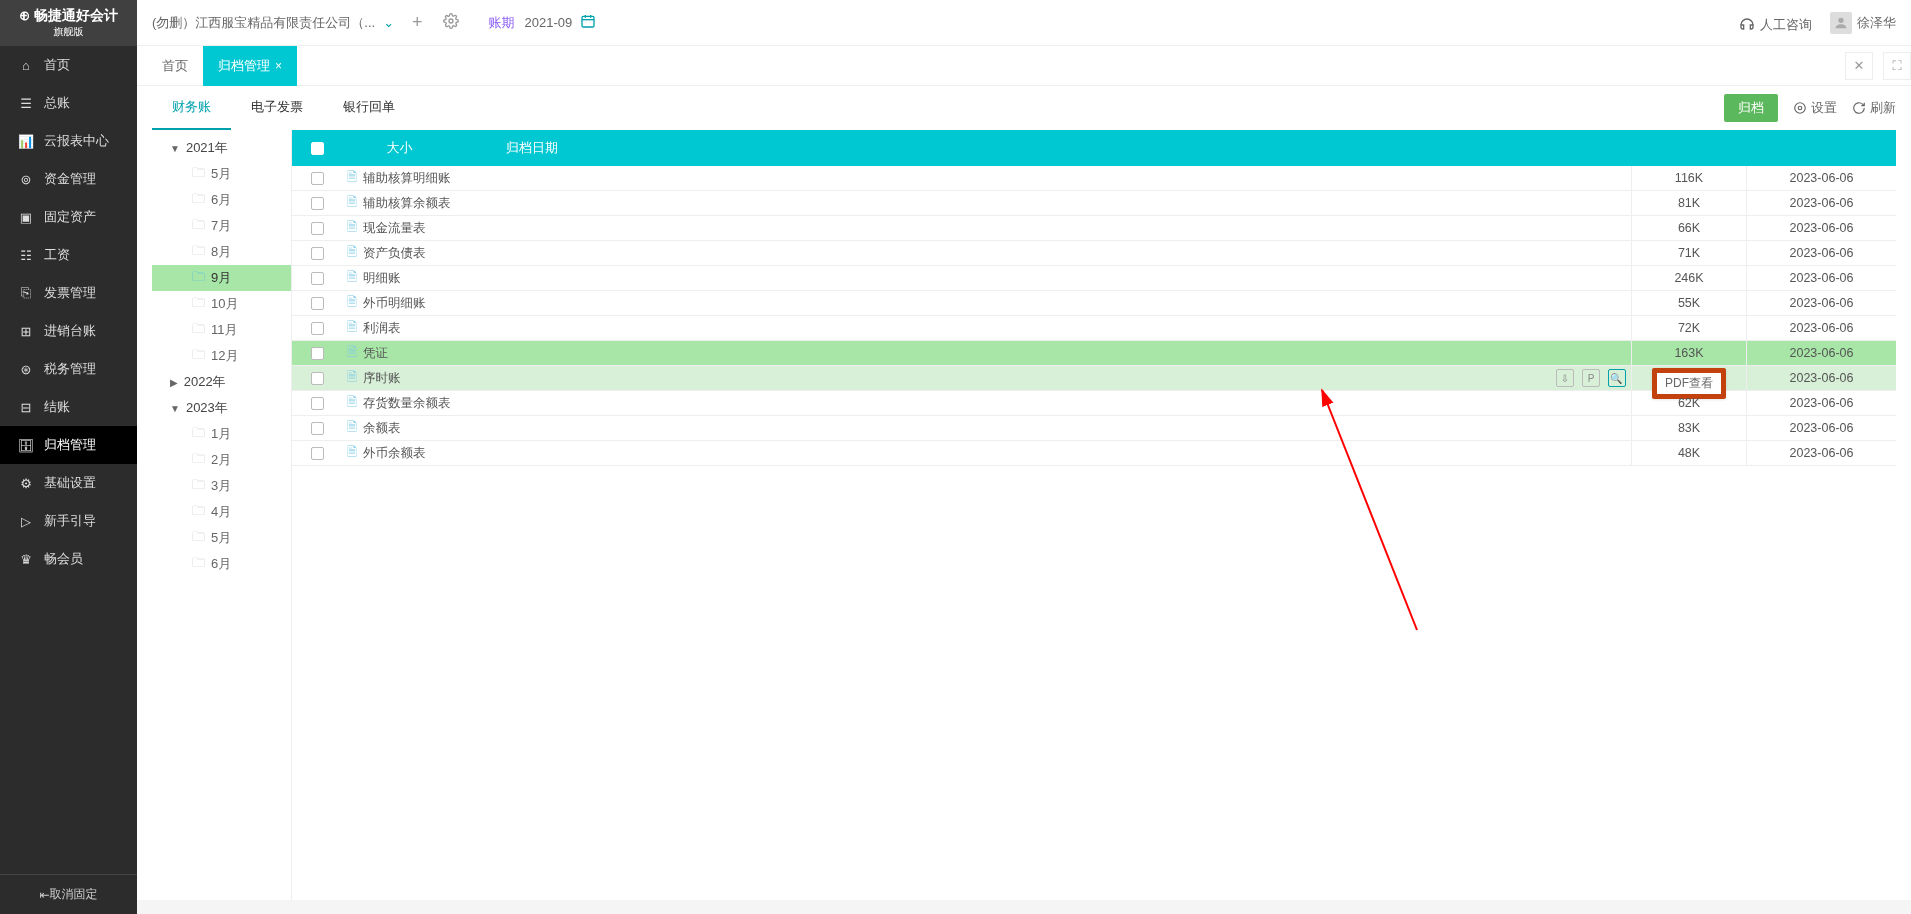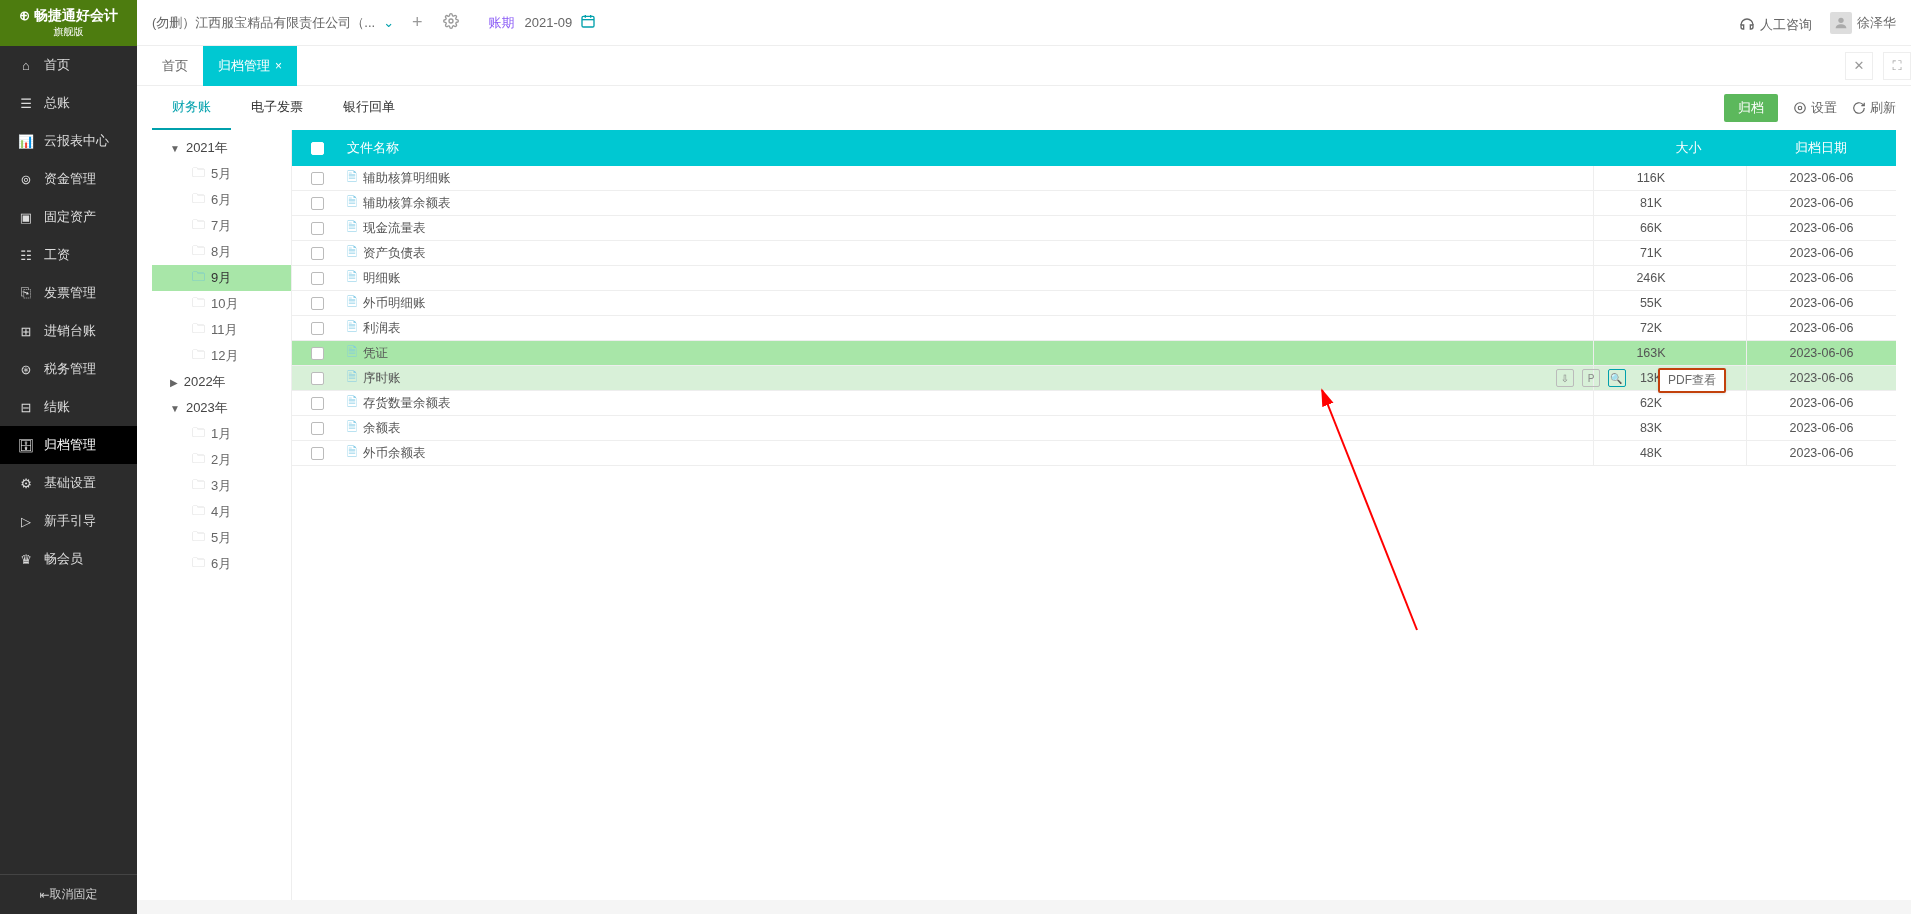--- a/index.html
+++ b/index.html
@@ -1,21 +1,21 @@
 <!DOCTYPE html>
 <html><head>
 <meta charset="utf-8">
 <style>
 * { margin: 0; padding: 0; box-sizing: border-box; }
 body { font-family: "Microsoft YaHei", Arial, sans-serif; font-size: 13px; color: #333; background: #fff; overflow: hidden; }
 .app { display: flex; height: 100vh; }
 
 
 .sidebar { width: 137px; background: #2c2c2c; color: #ccc; display: flex; flex-direction: column; }
-.logo-area { height: 46px; background: #4d7c0f; color: #fff; display: flex; flex-direction: column; align-items: center; justify-content: center; font-size: 12px; }
+.logo-area { height: 46px; background: #404040; color: #fff; display: flex; flex-direction: column; align-items: center; justify-content: center; font-size: 12px; }
 .logo-main { font-size: 14px; font-weight: bold; }
 .logo-sub { font-size: 10px; }
 .side-menu { flex: 1; }
 .side-item { height: 38px; display: flex; align-items: center; padding: 0 18px; cursor: pointer; font-size: 13px; color: #ddd; }
 .side-item.active { background: #000; color: #fff; }
 .side-icon { width: 16px; height: 16px; margin-right: 10px; display: inline-flex; align-items: center; justify-content: center; }
 .side-footer { height: 40px; display: flex; align-items: center; justify-content: center; color: #ccc; font-size: 12px; border-top: 1px solid #444; cursor: pointer; }
 
 
 .main { flex: 1; display: flex; flex-direction: column; min-width: 0; }
@@ -69,26 +69,26 @@
 .th-name { flex: 1; padding-left: 5px; }
 .th-size { width: 115px; text-align: center; }
 .th-date { width: 150px; text-align: center; }
 .tbody { flex: 1; overflow-y: auto; }
 .trow { height: 25px; display: flex; align-items: center; border-bottom: 1px solid #eee; font-size: 12.5px; color: #555; position: relative; }
 .trow.selected { background: #a8e6a8; }
 .trow.hover { background: #d8f0d8; }
 .td-chk { width: 50px; display: flex; justify-content: center; }
 .td-name { flex: 1; display: flex; align-items: center; gap: 6px; padding-left: 5px; }
 .td-size { width: 115px; border-left: 1px solid #eee; height: 100%; display: flex; align-items: center; justify-content: center; }
-.td-date { width: 150px; text-align: center; border-left: 1px solid #eee; height: 100%; display: flex; align-items: center; justify-content: center; margin-left: 38px; }
+.td-date { width: 150px; text-align: center; border-left: 1px solid #eee; height: 100%; display: flex; align-items: center; justify-content: center; }
 .file-i { color: #7ec9e6; }
 .row-actions { position: absolute; right: 270px; display: flex; gap: 8px; align-items: center; }
 .act-ico { width: 18px; height: 18px; border: 1px solid #bbb; border-radius: 2px; display: flex; align-items: center; justify-content: center; font-size: 10px; color: #888; cursor: pointer; }
 .act-ico.hl { border-color: #00a0ac; color: #00a0ac; }
-.tooltip { position: absolute; right: 170px; top: 2px; background: #fff; border: 2px solid #c2410c; padding: 2px 8px; font-size: 12px; color: #666; border-radius: 2px; box-shadow: 0 1px 3px rgba(0,0,0,.1); }
+.tooltip { position: absolute; right: 170px; top: 2px; background: #fff; border: 5px solid #c2410c; padding: 2px 8px; font-size: 12px; color: #666; border-radius: 2px; box-shadow: 0 1px 3px rgba(0,0,0,.1); }
 .chk { width: 13px; height: 13px; border: 1px solid #bbb; border-radius: 2px; background: #fff; cursor: pointer; }
 .chk.hdr { border-color: #fff; }
 
 
 .red-arrow { position: absolute; pointer-events: none; }
 
 
 .hscroll { height: 14px; background: #f5f5f5; }
 
 svg { width: 16px; height: 16px; }
@@ -323,21 +323,20 @@
               <span class="folder-i">🗀</span>
               <span>6月</span>
             </div>
           </div>
 
         <div class="table-panel" style="position:relative;">
           <div class="thead">
             <div class="th-chk">
                 <div class="chk hdr"></div>
               </div>
-            <div class="th-name">文件名称</div>
             <div class="th-size">大小</div>
             <div class="th-date">归档日期</div>
           </div>
           <div class="tbody" id="tbody">
               <div class="trow">
                 <div class="td-chk">
                   <div class="chk"></div>
                 </div>
                 <div class="td-name">
                   <span class="file-i">🗎</span>

